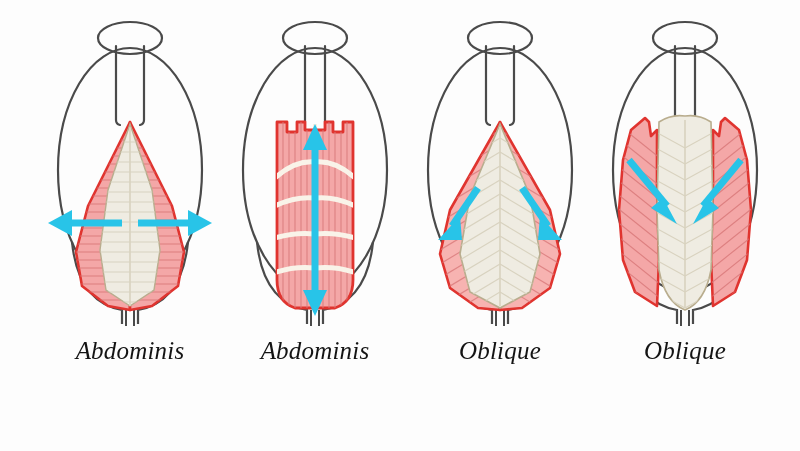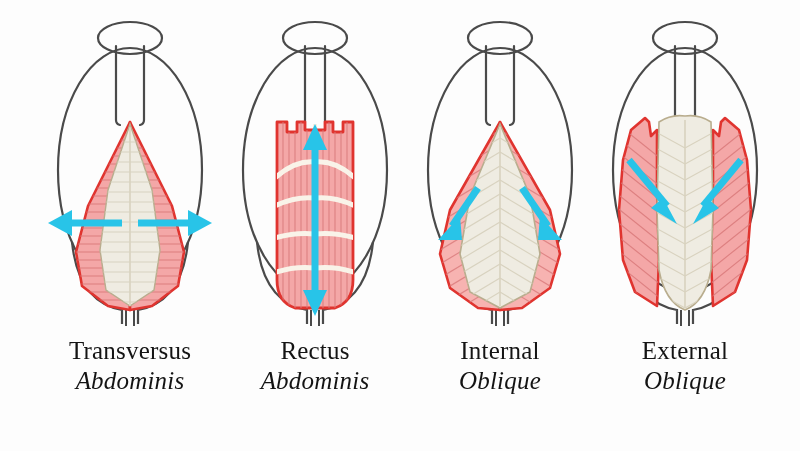--- a/index.html
+++ b/index.html
@@ -159,21 +159,20 @@
         <line x1="92" y1="213" x2="42" y2="213" stroke="#28c4e8" stroke-width="7" stroke-linecap="butt"></line>
         <polygon points="42,200 18,213 42,226" fill="#28c4e8"></polygon>
       </g>
       <g>
         <line x1="108" y1="213" x2="158" y2="213" stroke="#28c4e8" stroke-width="7" stroke-linecap="butt"></line>
         <polygon points="158,200 182,213 158,226" fill="#28c4e8"></polygon>
       </g>
     </svg>
 
     <div class="muscle-label">
-      <span>Transversus</span>
       <span class="line2">Abdominis</span>
     </div>
   </div>
 
   <div class="figure-panel" id="panel-1">
     <svg class="figure-svg" viewBox="0 0 200 320">
       <defs>
         <clipPath id="clipRA">
           <path d="M62,112 L62,270 Q62,292 80,298 L120,298 Q138,292 138,270 L138,112 L128,112 L128,122 L118,122 L118,112
                    L110,112 L110,120 L90,120 L90,112 L82,112 L82,122 L72,122 L72,112 Z"></path>
@@ -213,21 +212,20 @@
       <line x1="100" y1="114" x2="100" y2="296" stroke="#f6efe3" stroke-width="4"></line>
 
       <g>
         <line x1="100" y1="126" x2="100" y2="292" stroke="#28c4e8" stroke-width="7"></line>
         <polygon points="88,140 100,114 112,140" fill="#28c4e8"></polygon>
         <polygon points="88,280 100,306 112,280" fill="#28c4e8"></polygon>
       </g>
     </svg>
 
     <div class="muscle-label">
-      <span>Rectus</span>
       <span class="line2">Abdominis</span>
     </div>
   </div>
 
   <div class="figure-panel" id="panel-2">
     <svg class="figure-svg" viewBox="0 0 200 320">
       <defs>
         <clipPath id="clipIO-left">
           <path d="M100,112 L50,200 L40,244 L50,278 L78,298 L100,300 L100,112 Z"></path>
         </clipPath>
@@ -311,21 +309,20 @@
         <line x1="78" y1="178" x2="52" y2="216" stroke="#28c4e8" stroke-width="7" stroke-linecap="butt"></line>
         <polygon points="60,206 38,230 62,230" fill="#28c4e8"></polygon>
       </g>
       <g>
         <line x1="122" y1="178" x2="148" y2="216" stroke="#28c4e8" stroke-width="7" stroke-linecap="butt"></line>
         <polygon points="140,206 162,230 138,230" fill="#28c4e8"></polygon>
       </g>
     </svg>
 
     <div class="muscle-label">
-      <span>Internal</span>
       <span class="line2">Oblique</span>
     </div>
   </div>
 
   <div class="figure-panel" id="panel-3">
     <svg class="figure-svg" viewBox="0 0 200 320">
       <defs>
         <clipPath id="clipEO-left">
           <path d="M60,108 L46,120 L38,150 L34,200 L38,250 L50,282 L72,296 L74,250 L72,180 L72,120 Z"></path>
         </clipPath>
@@ -409,18 +406,17 @@
         <line x1="44" y1="150" x2="82" y2="196" stroke="#28c4e8" stroke-width="7" stroke-linecap="butt"></line>
         <polygon points="66,198 92,214 78,188" fill="#28c4e8"></polygon>
       </g>
       <g>
         <line x1="156" y1="150" x2="118" y2="196" stroke="#28c4e8" stroke-width="7" stroke-linecap="butt"></line>
         <polygon points="134,198 108,214 122,188" fill="#28c4e8"></polygon>
       </g>
     </svg>
 
     <div class="muscle-label">
-      <span>External</span>
       <span class="line2">Oblique</span>
     </div>
   </div>
 
 </div>
 
 </body></html>

